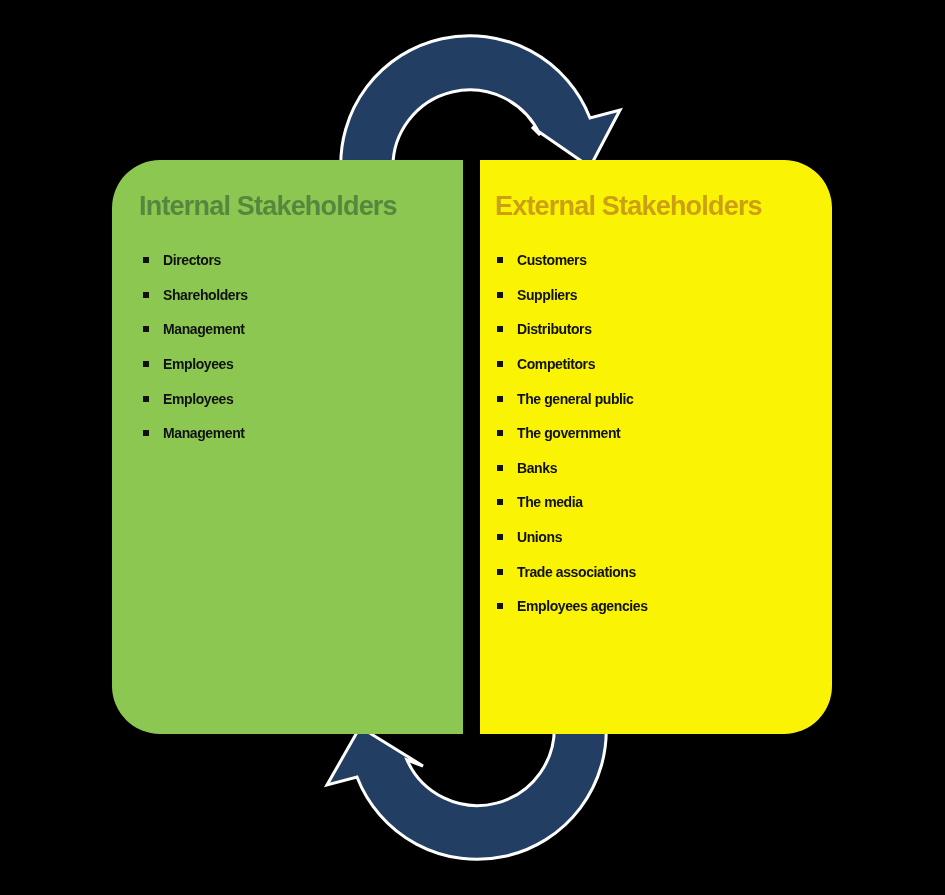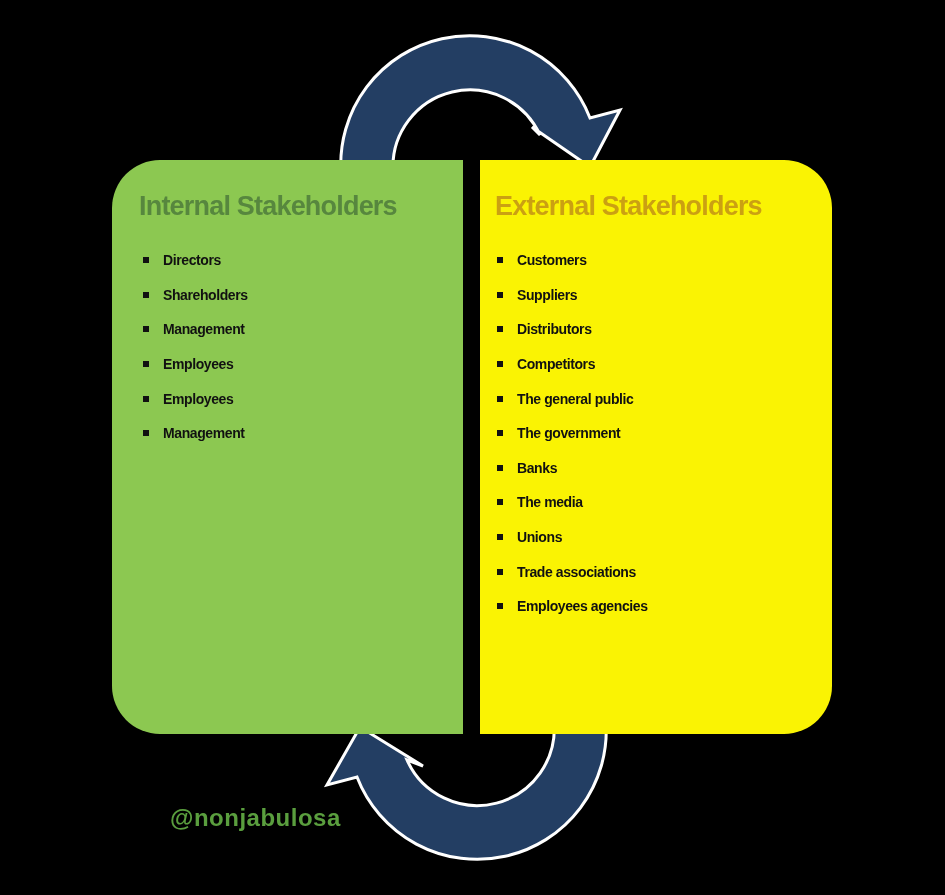--- a/index.html
+++ b/index.html
@@ -185,15 +185,14 @@
           <span class="bullet"></span>
           <span>Trade associations</span>
         </li>
         <li>
           <span class="bullet"></span>
           <span>Employees agencies</span>
         </li>
       </ul>
   </div>
 
-  <div class="watermark" style="color: rgb(90, 158, 62);">@nonjabulosa</div>
 
 </div>
 
 </body></html>

